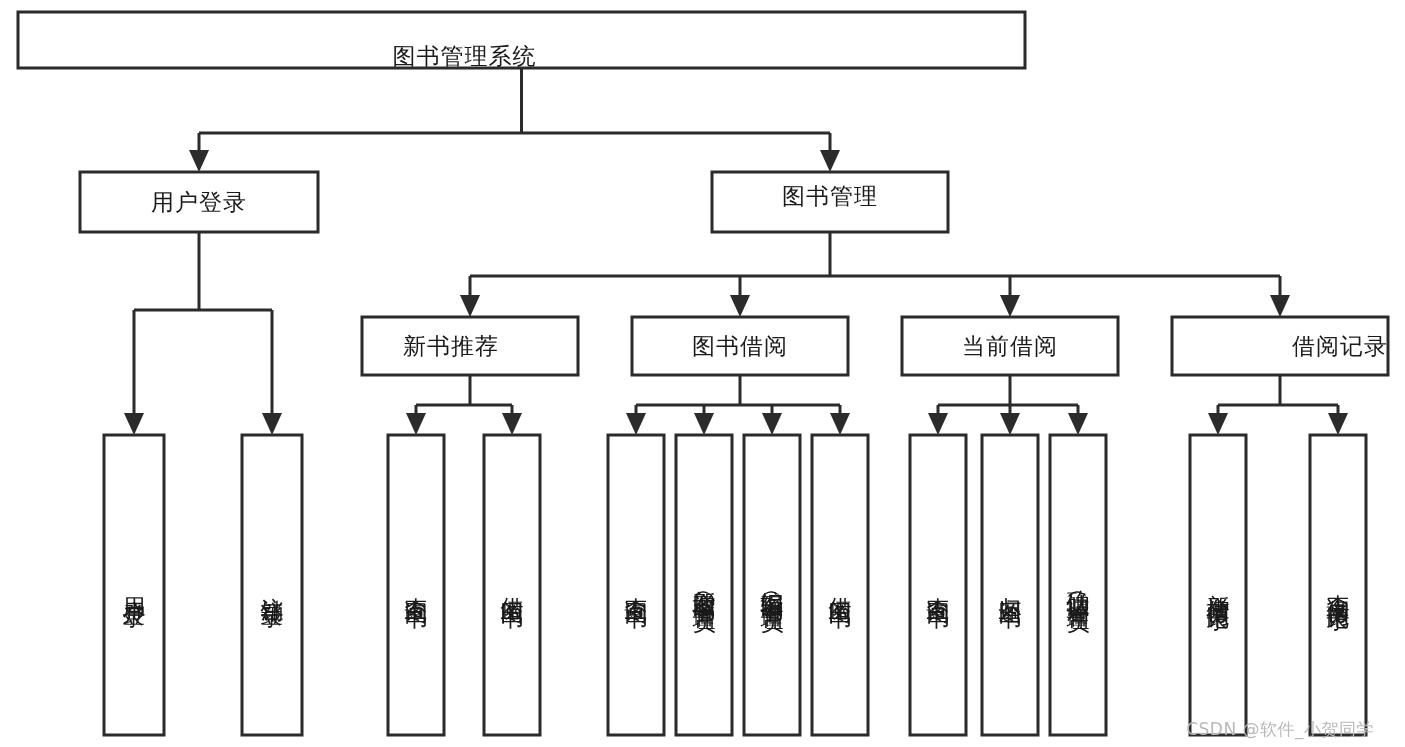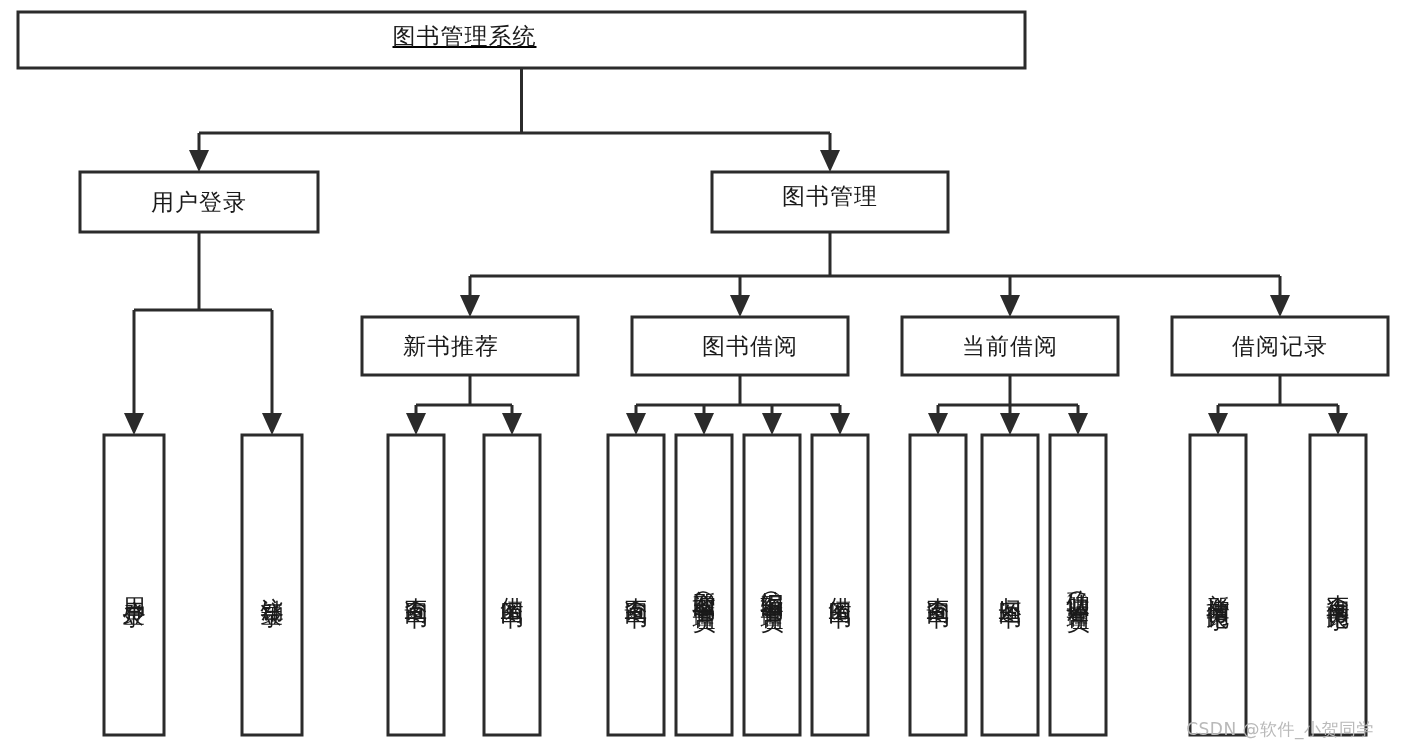--- a/index.html
+++ b/index.html
@@ -165,39 +165,39 @@
         <rect x="744" y="435" width="56" height="300" class="box-rect"></rect>
         <rect x="812" y="435" width="56" height="300" class="box-rect"></rect>
         <rect x="910" y="435" width="56" height="300" class="box-rect"></rect>
         <rect x="982" y="435" width="56" height="300" class="box-rect"></rect>
         <rect x="1050" y="435" width="56" height="300" class="box-rect"></rect>
         <rect x="1190" y="435" width="56" height="300" class="box-rect"></rect>
         <rect x="1310" y="435" width="56" height="300" class="box-rect"></rect>
       </g>
   </svg>
   <div id="labels-layer">
-      <div class="h-text-wrap" style="left: 18px; top: 8px; width: 893px; height: 56px; text-decoration: underline;">
+      <div class="h-text-wrap" style="left: 18px; top: 28px; width: 893px; height: 56px;">
         <span class="h-text">图书管理系统</span>
       </div>
       <div class="h-text-wrap" style="left: 80px; top: 172px; width: 238px; height: 60px;">
         <span class="h-text">用户登录</span>
       </div>
       <div class="h-text-wrap" style="left: 712px; top: 172px; width: 236px; height: 48px;">
         <span class="h-text">图书管理</span>
       </div>
       <div class="h-text-wrap" style="left: 362px; top: 317px; width: 178px; height: 58px;">
         <span class="h-text">新书推荐</span>
       </div>
-      <div class="h-text-wrap" style="left: 632px; top: 317px; width: 216px; height: 58px; padding-left: 10px;">
+      <div class="h-text-wrap" style="left: 632px; top: 317px; width: 216px; height: 58px;">
         <span class="h-text">图书借阅</span>
       </div>
       <div class="h-text-wrap" style="left: 902px; top: 317px; width: 216px; height: 58px; border-radius: 11px;">
         <span class="h-text">当前借阅</span>
       </div>
-      <div class="h-text-wrap" style="left: 1172px; top: 317px; width: 216px; height: 58px;">
+      <div class="h-text-wrap" style="left: 1172px; top: 317px; width: 216px; height: 58px; justify-content: flex-end;">
         <span class="h-text">借阅记录</span>
       </div>
       <div class="vert-text-wrap" style="left: 104px; top: 435px; width: 60px; height: 300px;">
         <span class="vert-text">用户登录</span>
       </div>
       <div class="vert-text-wrap" style="left: 242px; top: 435px; width: 60px; height: 300px;">
         <span class="vert-text">注销登录</span>
       </div>
       <div class="vert-text-wrap" style="left: 388px; top: 435px; width: 56px; height: 300px;">
         <span class="vert-text">查询图书</span>

